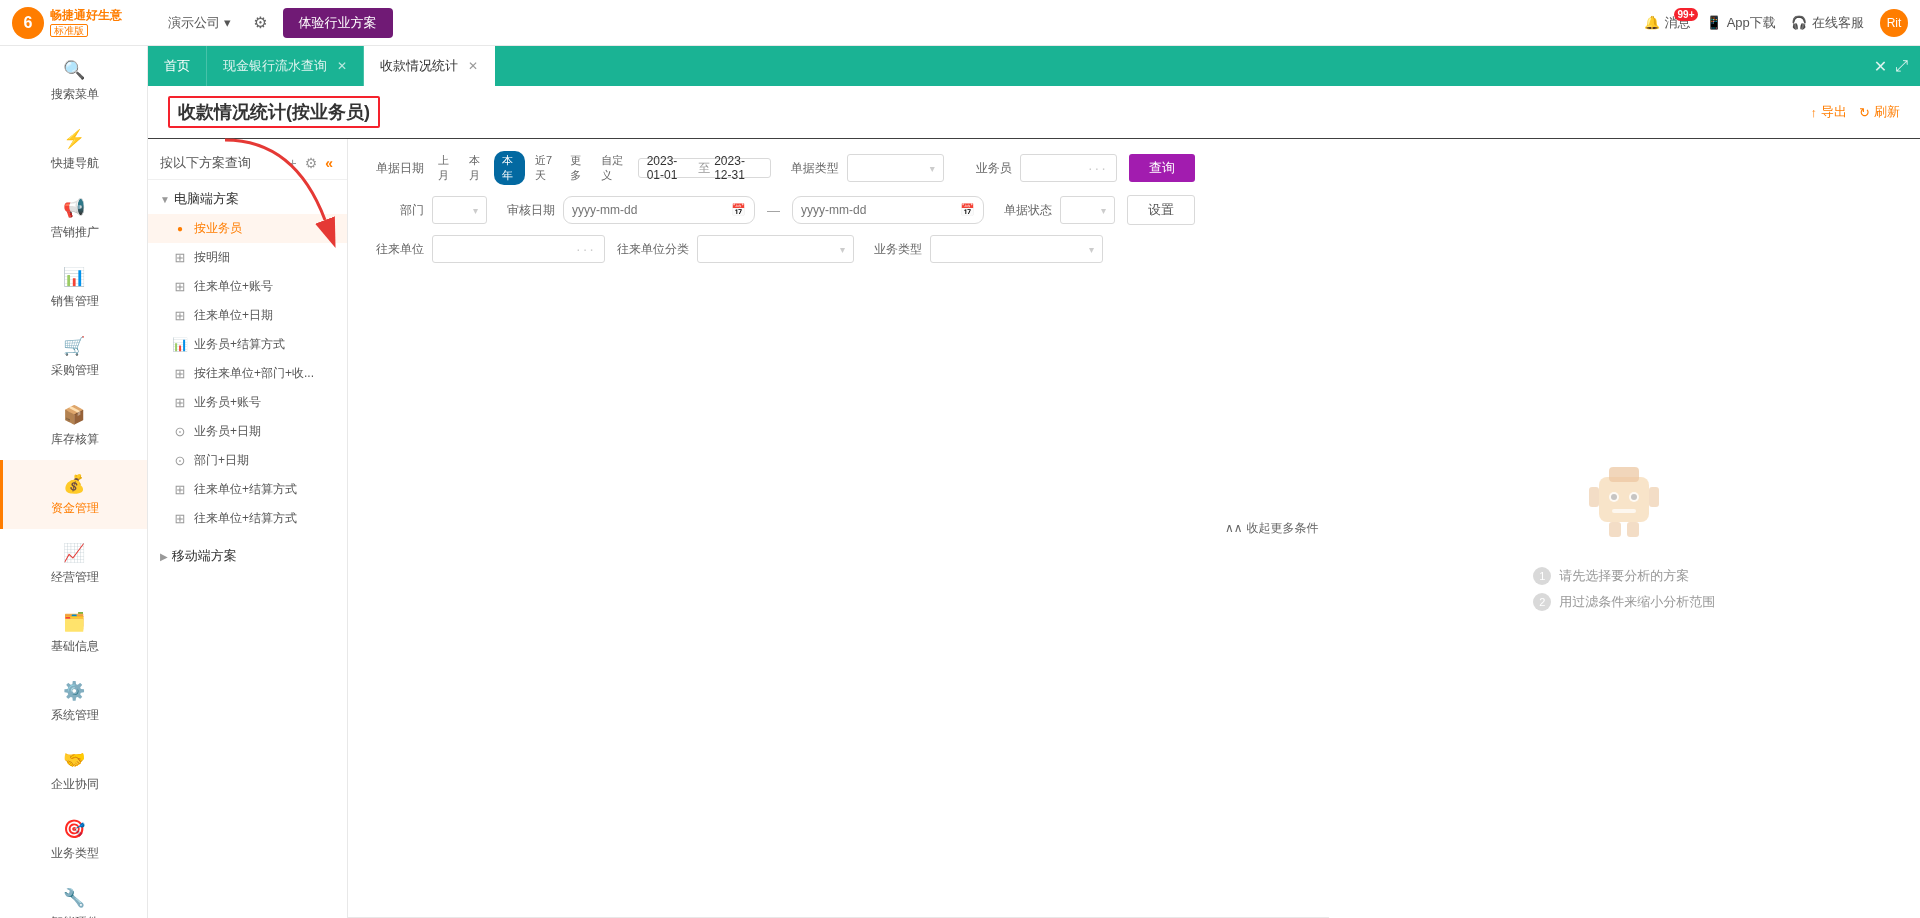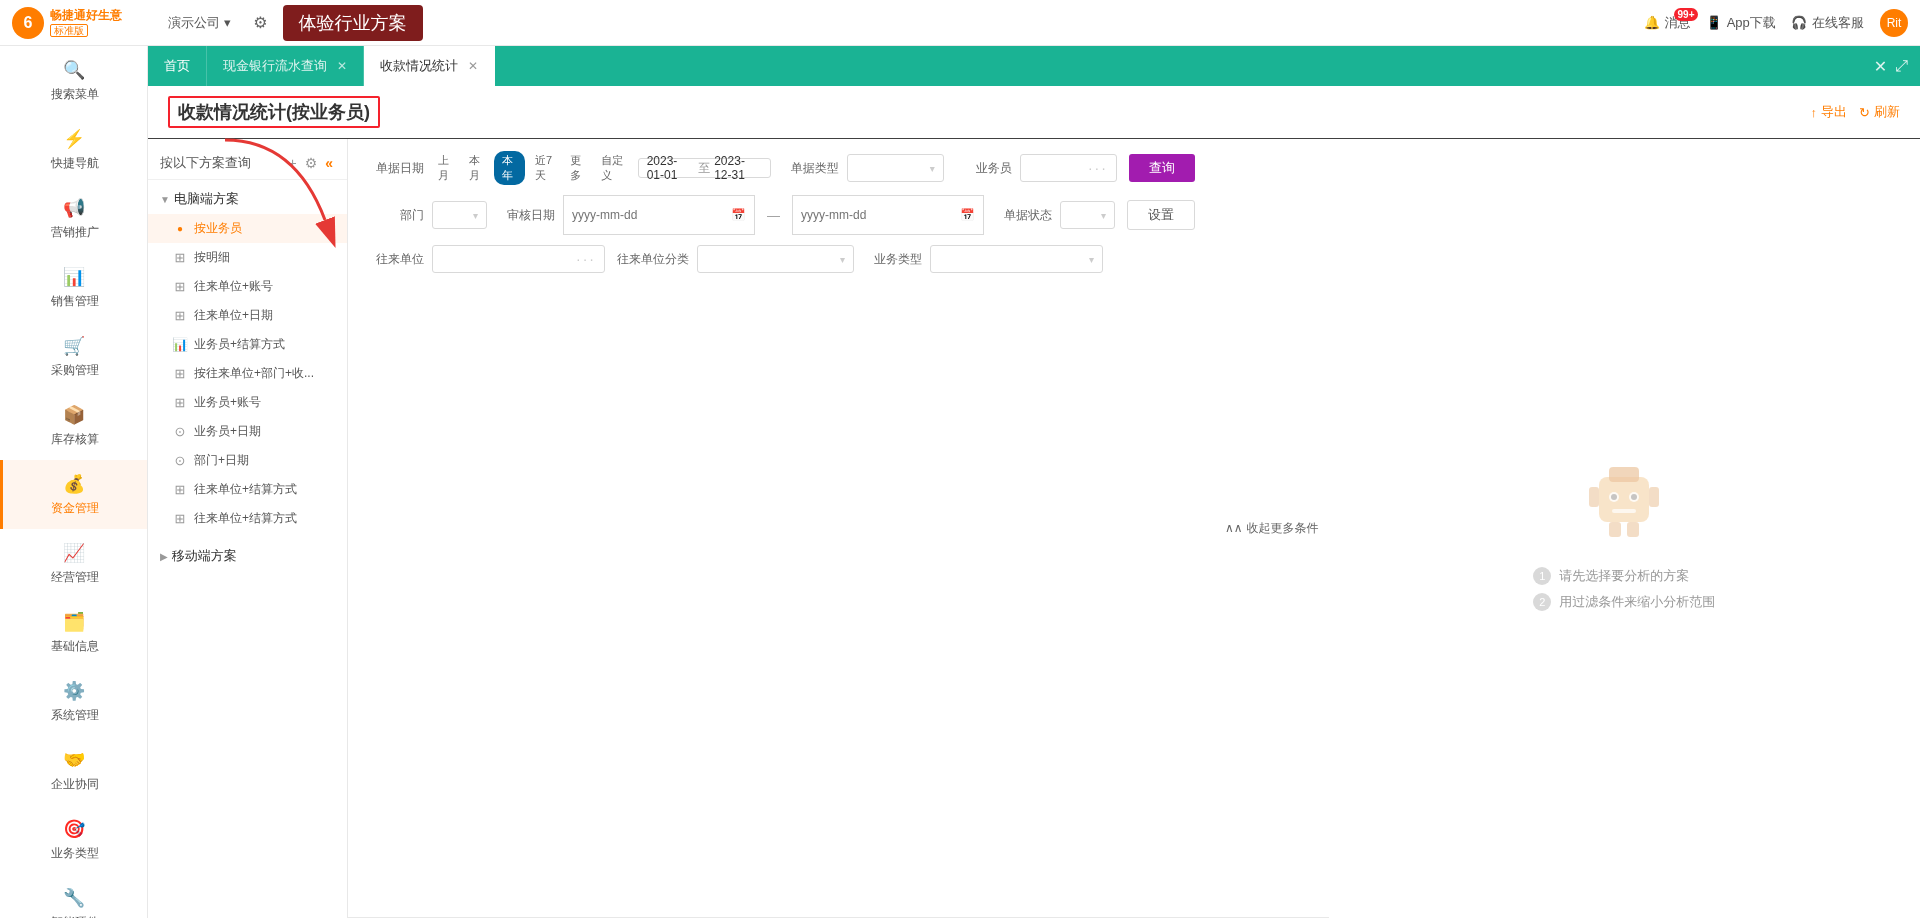--- a/index.html
+++ b/index.html
@@ -62,27 +62,27 @@
       width: 28px;
       height: 28px;
       display: flex;
       align-items: center;
       justify-content: center;
       cursor: pointer;
       color: #666;
       font-size: 16px;
     }
     .trial-btn {
-      background: #7f1d1d;
+      background: #701a75;
       color: #fff;
       border: none;
       padding: 6px 16px;
       border-radius: 4px;
       cursor: pointer;
-      font-size: 18px;
+      font-size: 13px;
     }
     .top-bar-right {
       display: flex;
       align-items: center;
       gap: 16px;
     }
     .top-bar-action {
       display: flex;
       align-items: center;
       gap: 4px;
@@ -348,22 +348,22 @@
       color: #666;
       white-space: nowrap;
       min-width: 56px;
       text-align: right;
     }
     .query-input-wrap {
       flex: 1;
       display: flex;
       align-items: center;
       border: 1px solid #d9d9d9;
-      border-radius: 0;
-      height: 40px;
+      border-radius: 9px;
+      height: 28px;
       padding: 0 8px;
       background: #fff;
       gap: 4px;
     }
     .query-input-wrap input {
       flex: 1;
       border: none;
       outline: none;
       font-size: 12px;
       color: #333;

